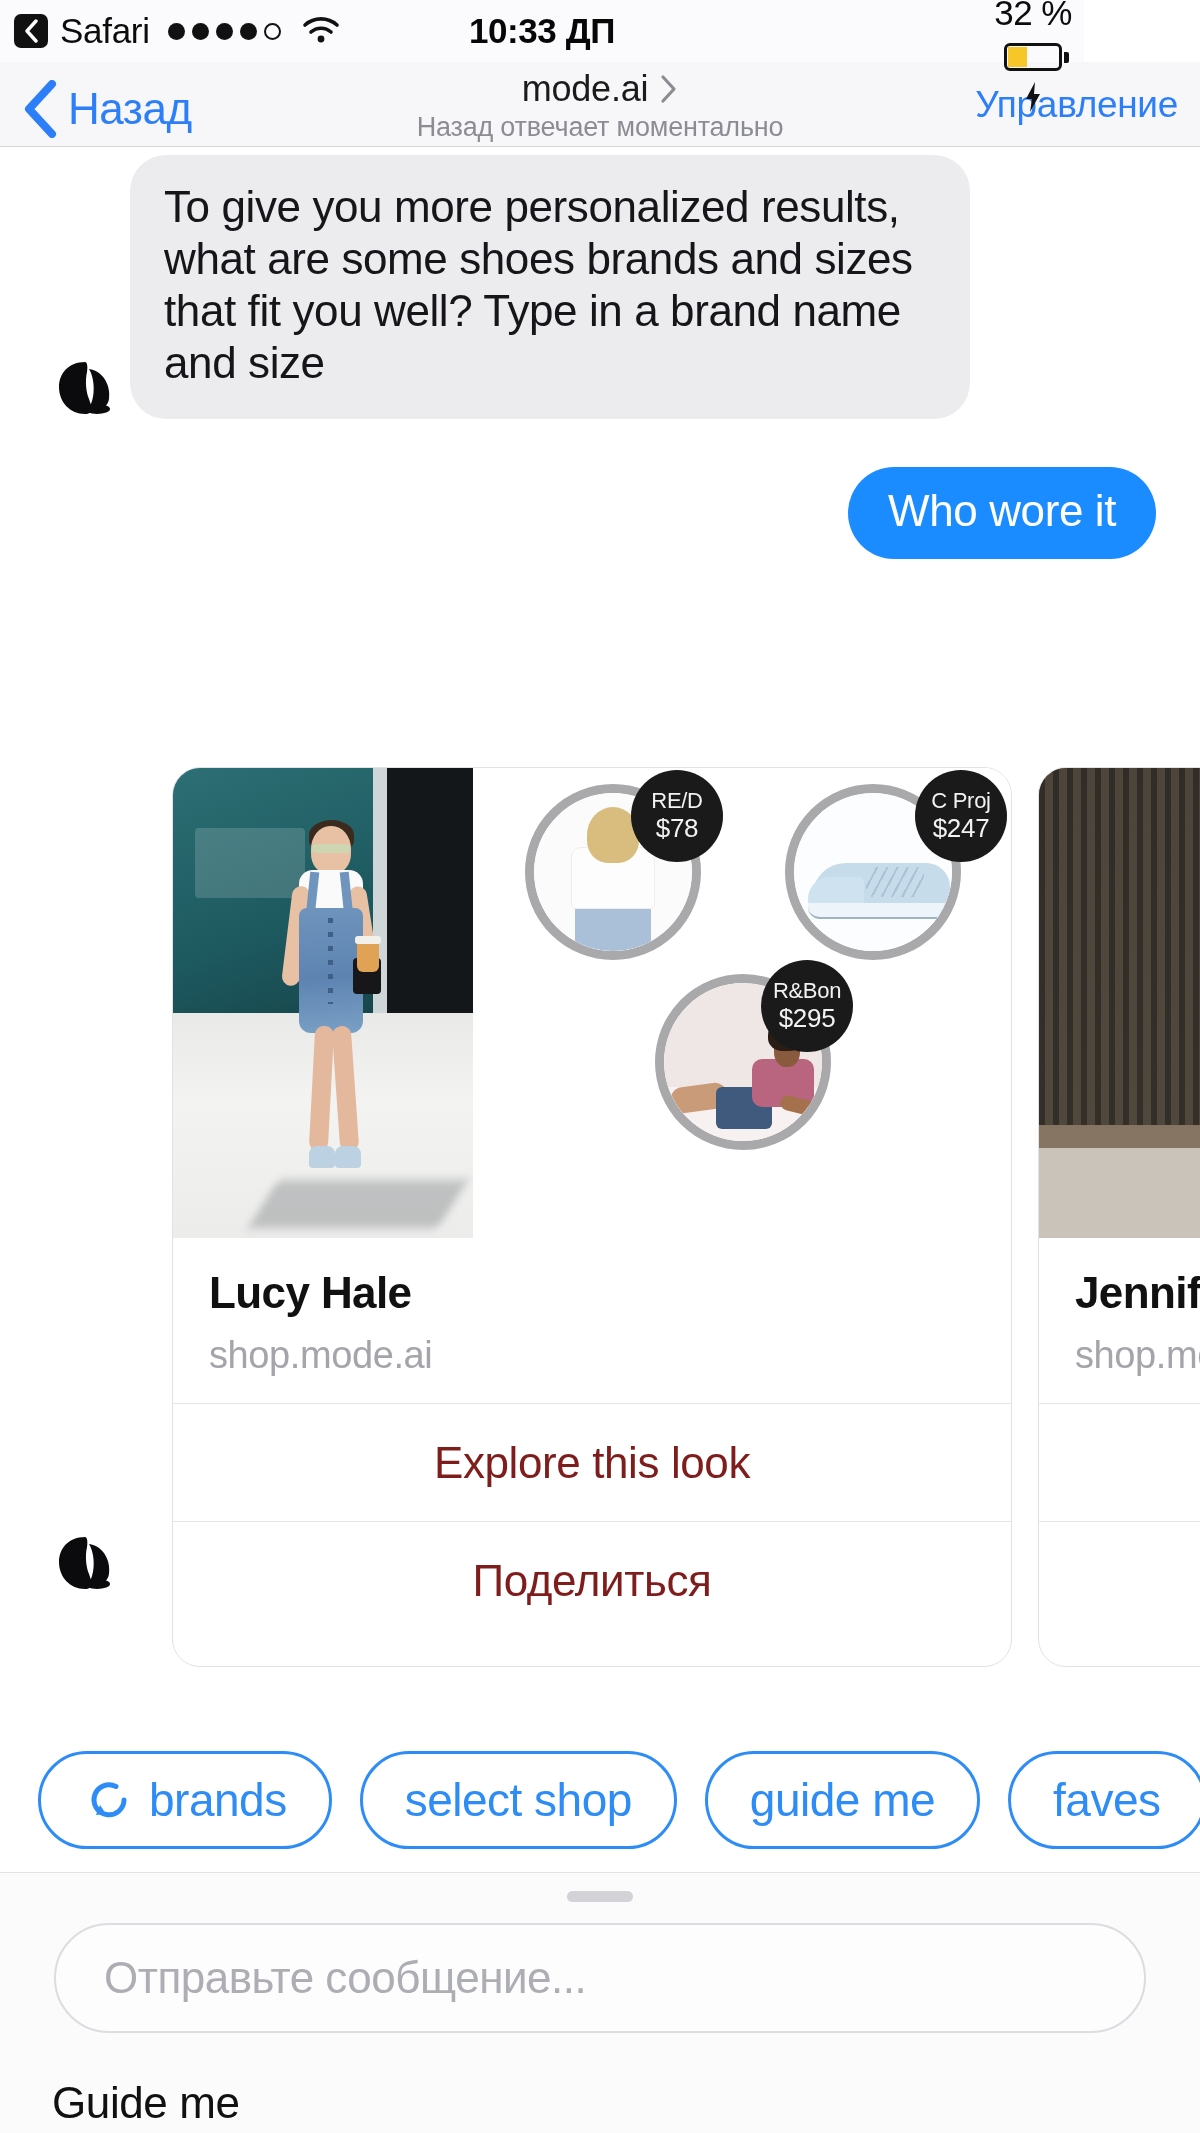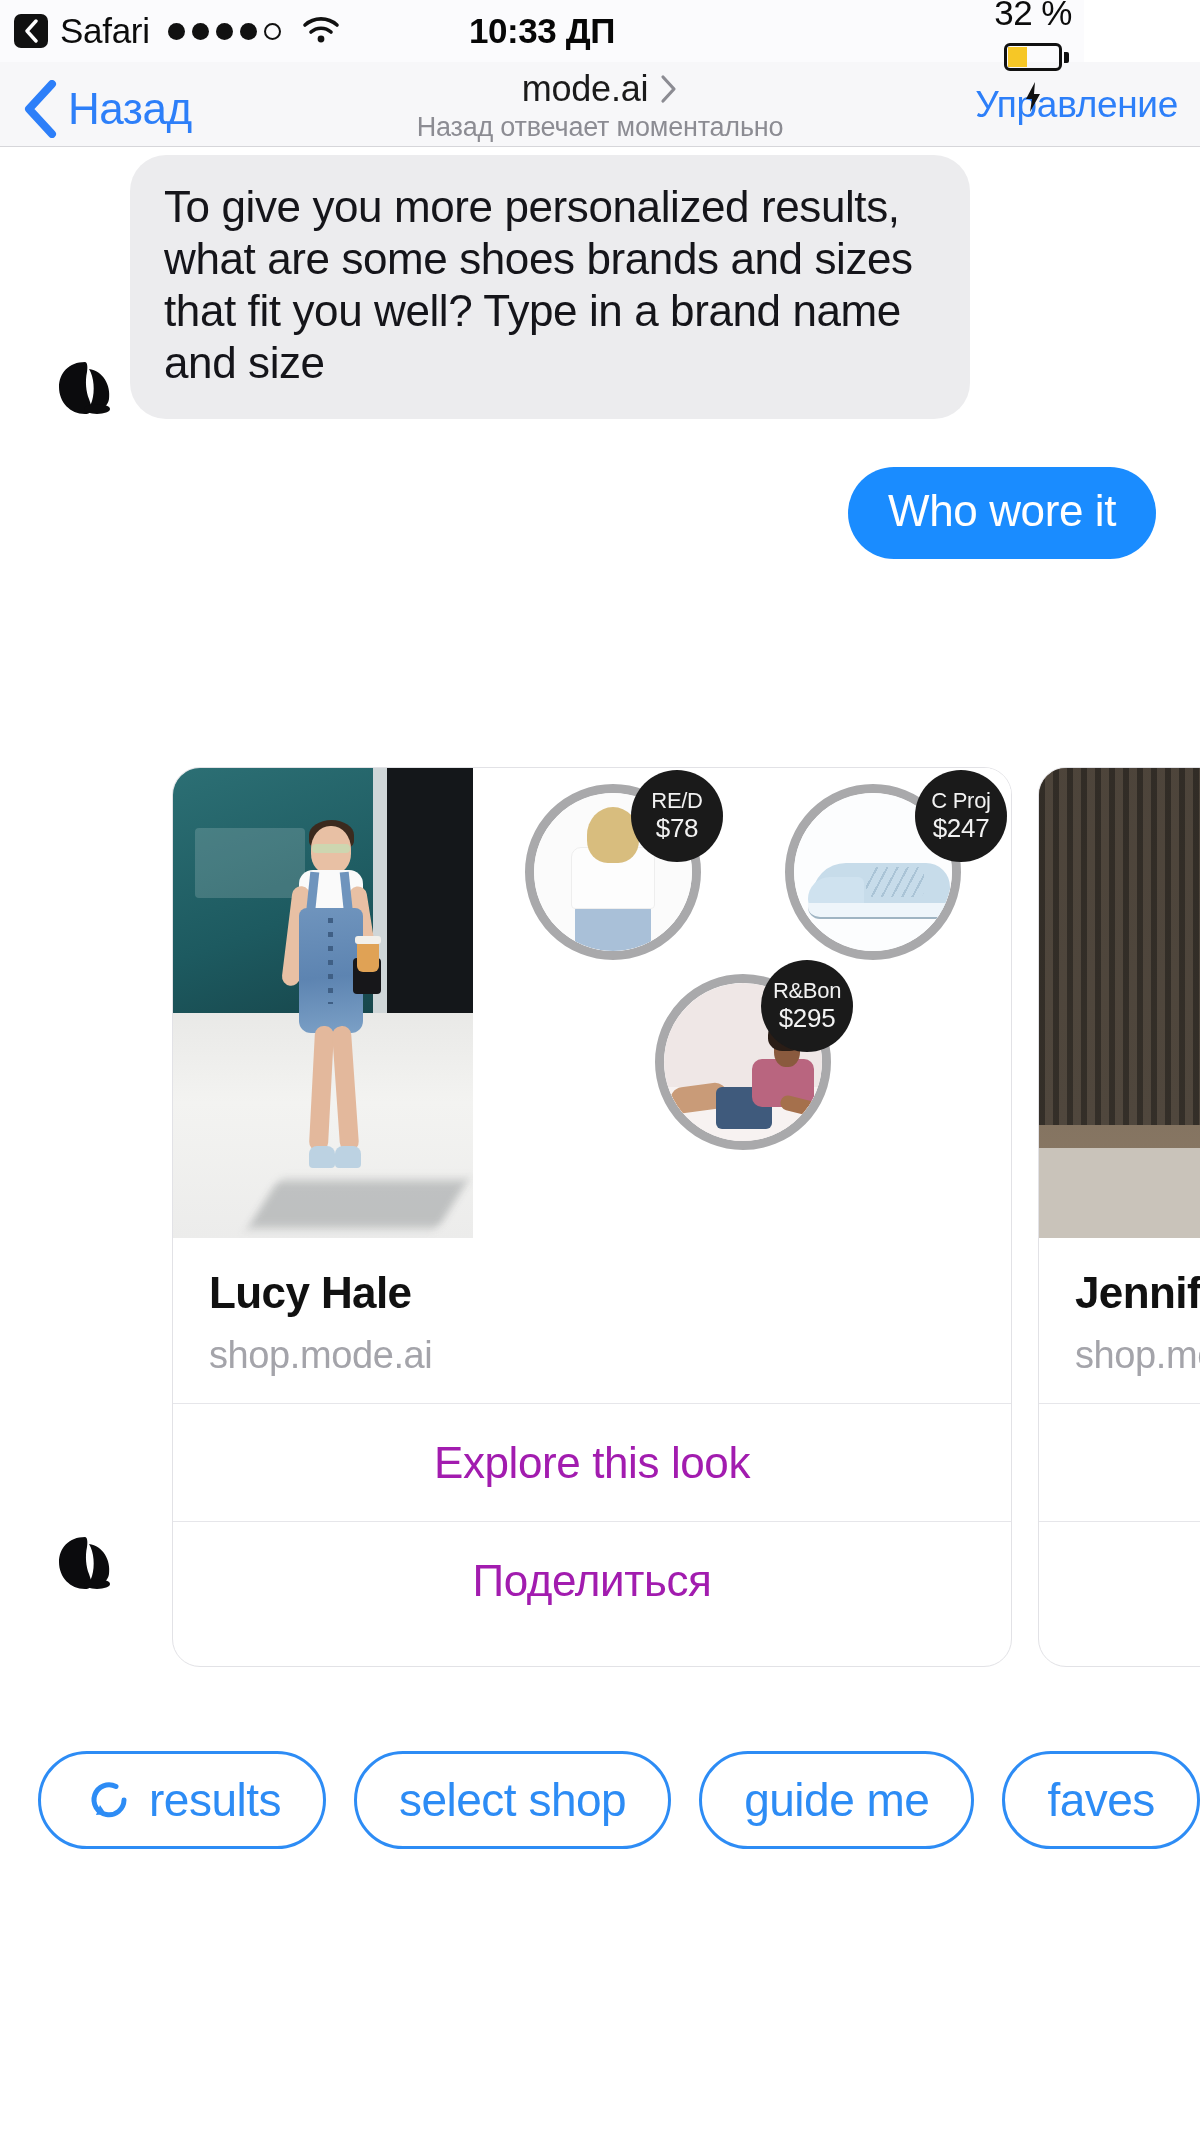--- a/index.html
+++ b/index.html
@@ -322,21 +322,21 @@
   .card-title {
     font-size:44px; font-weight:bold; color:#111;
     letter-spacing:-0.6px; margin-bottom:16px; white-space:nowrap;
   }
   .card-sub {
     font-size:38px; color:#a4a4aa; letter-spacing:-0.4px; white-space:nowrap;
   }
   .card-action {
     height:118px; display:flex; align-items:center; justify-content:center;
     border-bottom:1.5px solid #e6e6ea;
-    font-size:44px; color:#a21caf; letter-spacing:-0.4px;
+    font-size:44px; color:#7f1d1d; letter-spacing:-0.4px;
   }
   .card-action:last-child { border-bottom:none; }
 
   
   .jen-hero { position:relative; width:100%; height:470px; overflow:hidden; }
   .jn-wall {
     position:absolute; inset:0;
     background:linear-gradient(180deg,#6a5a4a 0%,#7a6a58 45%,#8d7c68 100%);
   }
   .jn-gate {
@@ -602,27 +602,34 @@
 
     </div>
   </div>
 
   <div class="quickreplies">
     <div class="chip">
       <svg width="52" height="52" viewBox="0 0 52 52">
         <path d="M41 26 A15 15 0 1 1 33 12.5" stroke="#2d8cf5" stroke-width="5" fill="none" stroke-linecap="round"></path>
         <path d="M17 31 L13 41 L23 40 Z" fill="#2d8cf5"></path>
       </svg>
-      <span>results</span>
+      <span>brands</span>
     </div>
     <div class="chip">
       <span>select shop</span>
     </div>
     <div class="chip">
       <span>guide me</span>
     </div>
     <div class="chip">
       <span>faves</span>
     </div>
   </div>
 
+  <div class="composer-wrap">
+    <div class="grabber"></div>
+    <div class="composer">
+      <span class="composer-ph">Отправьте сообщение...</span>
+    </div>
+    <div class="bottom-hint">Guide me</div>
+  </div>
 
 </div>
 
 </body></html>

